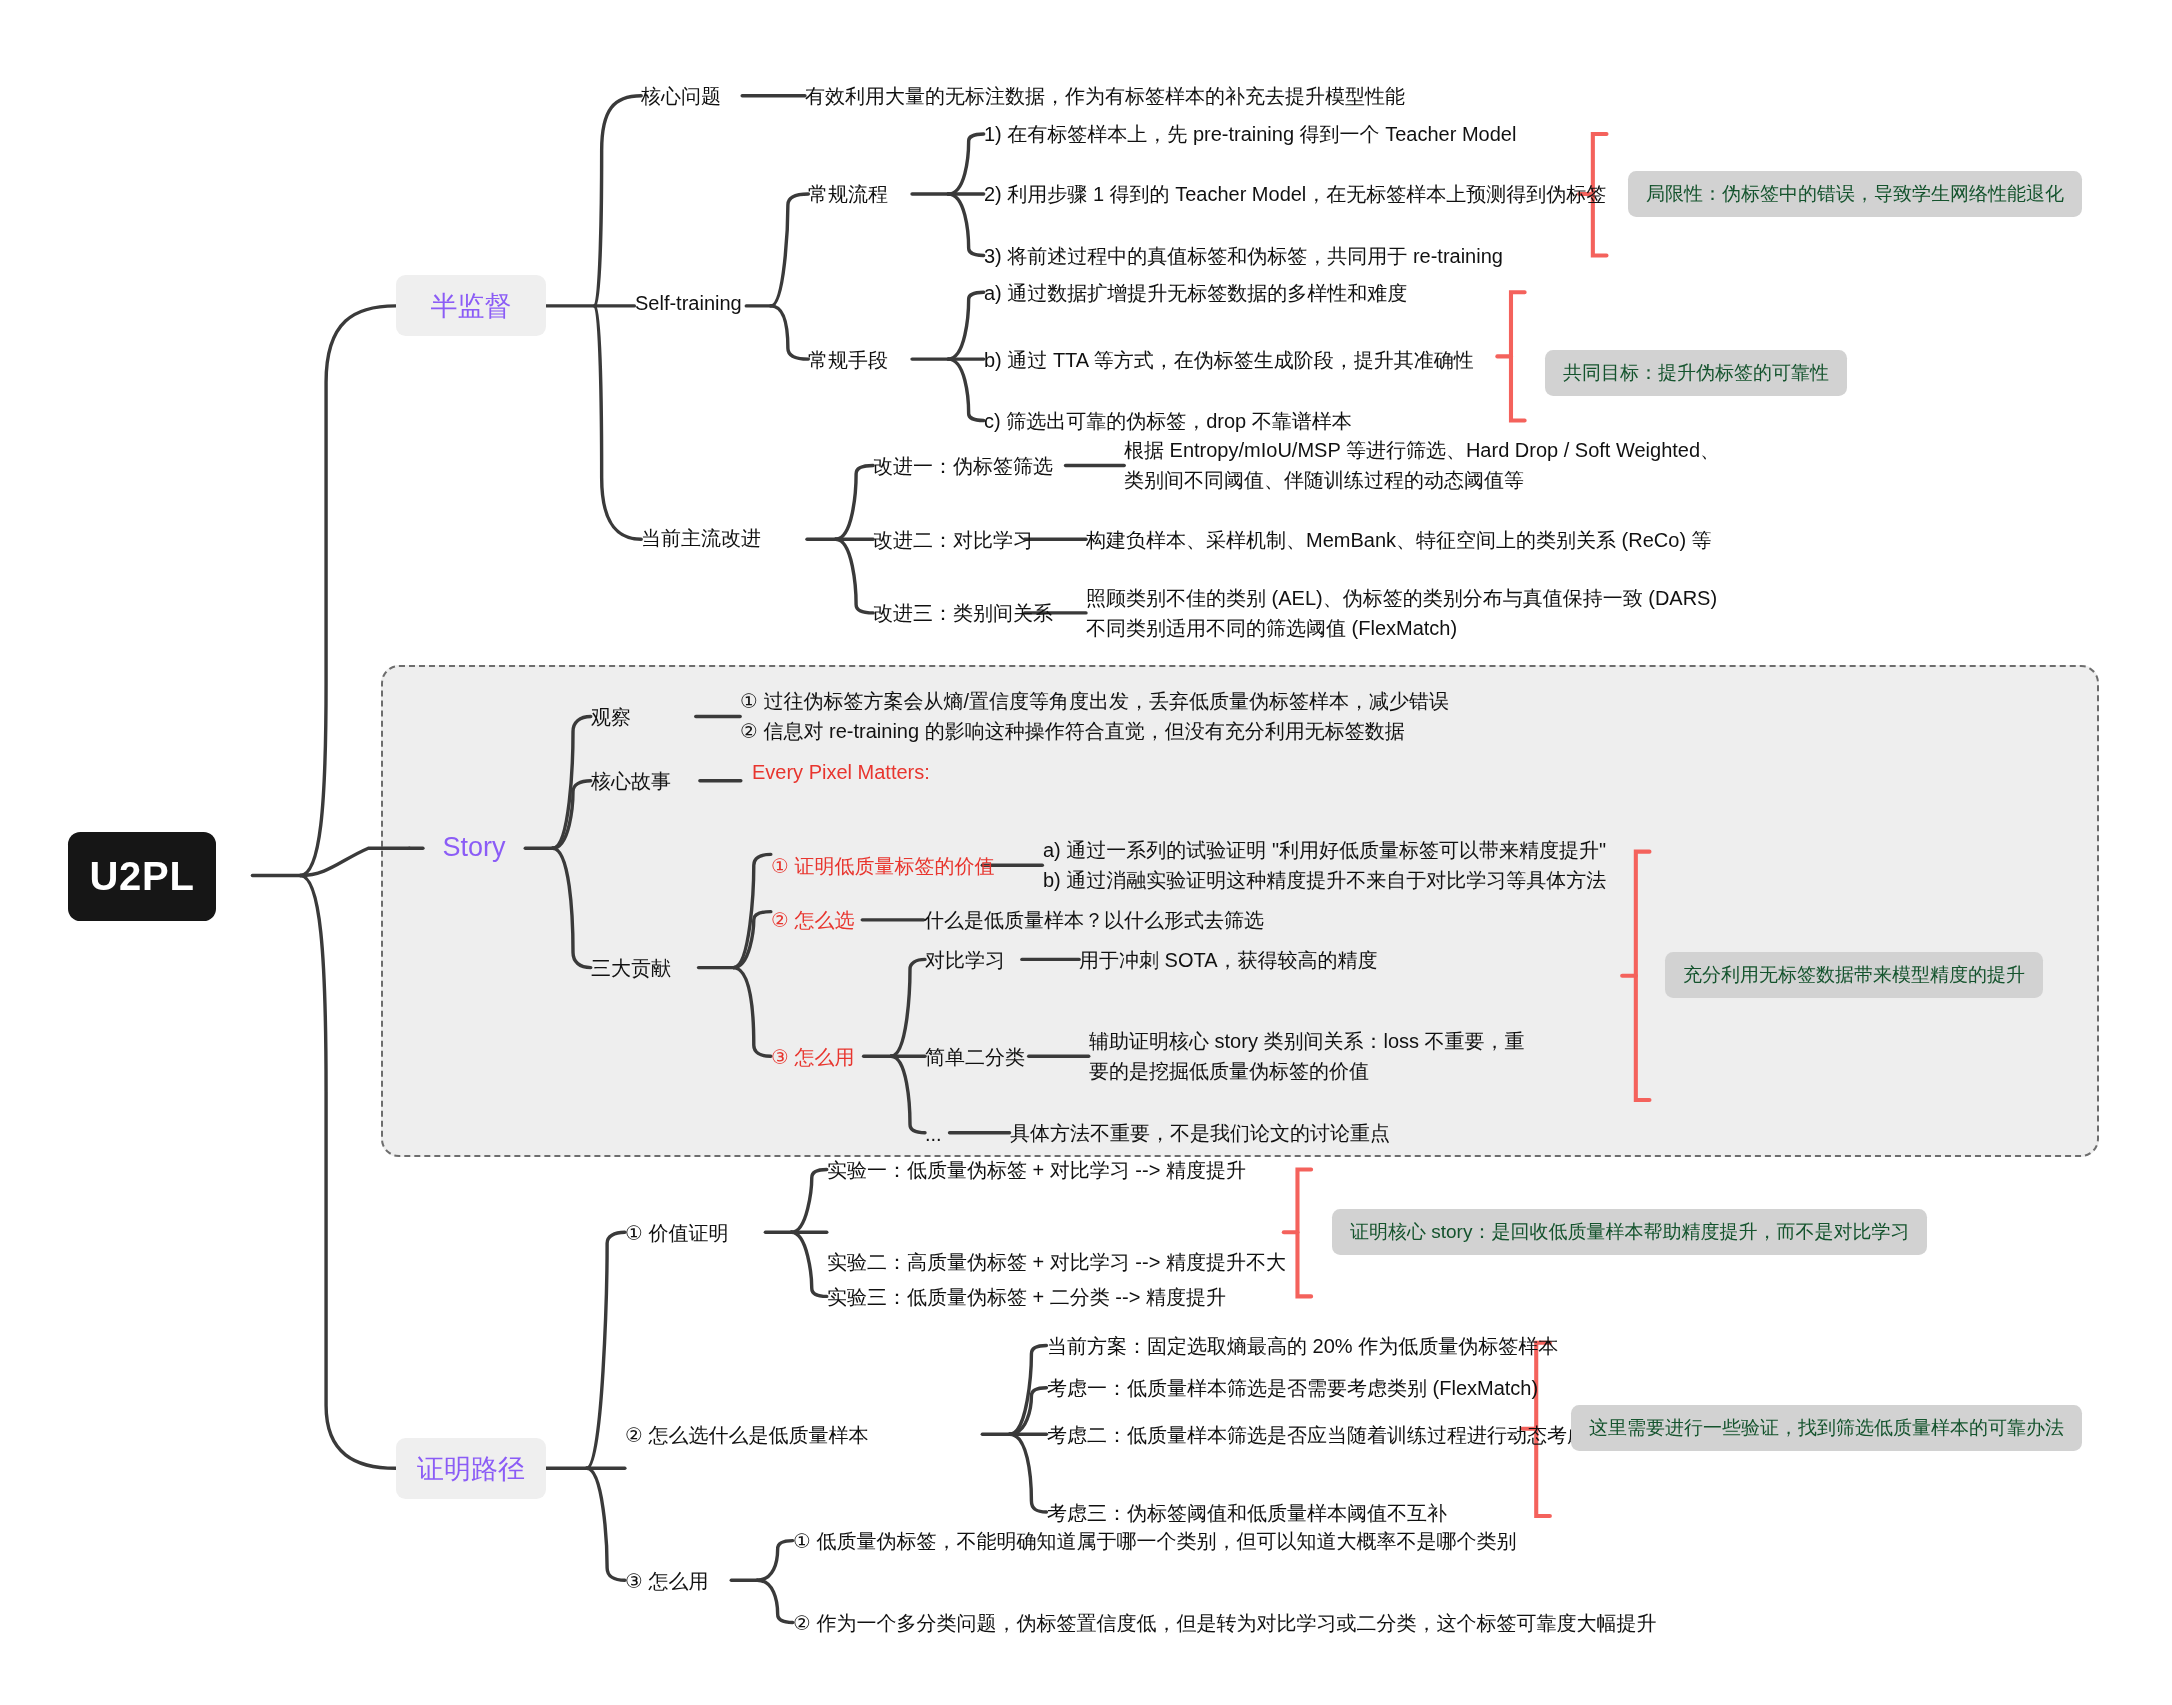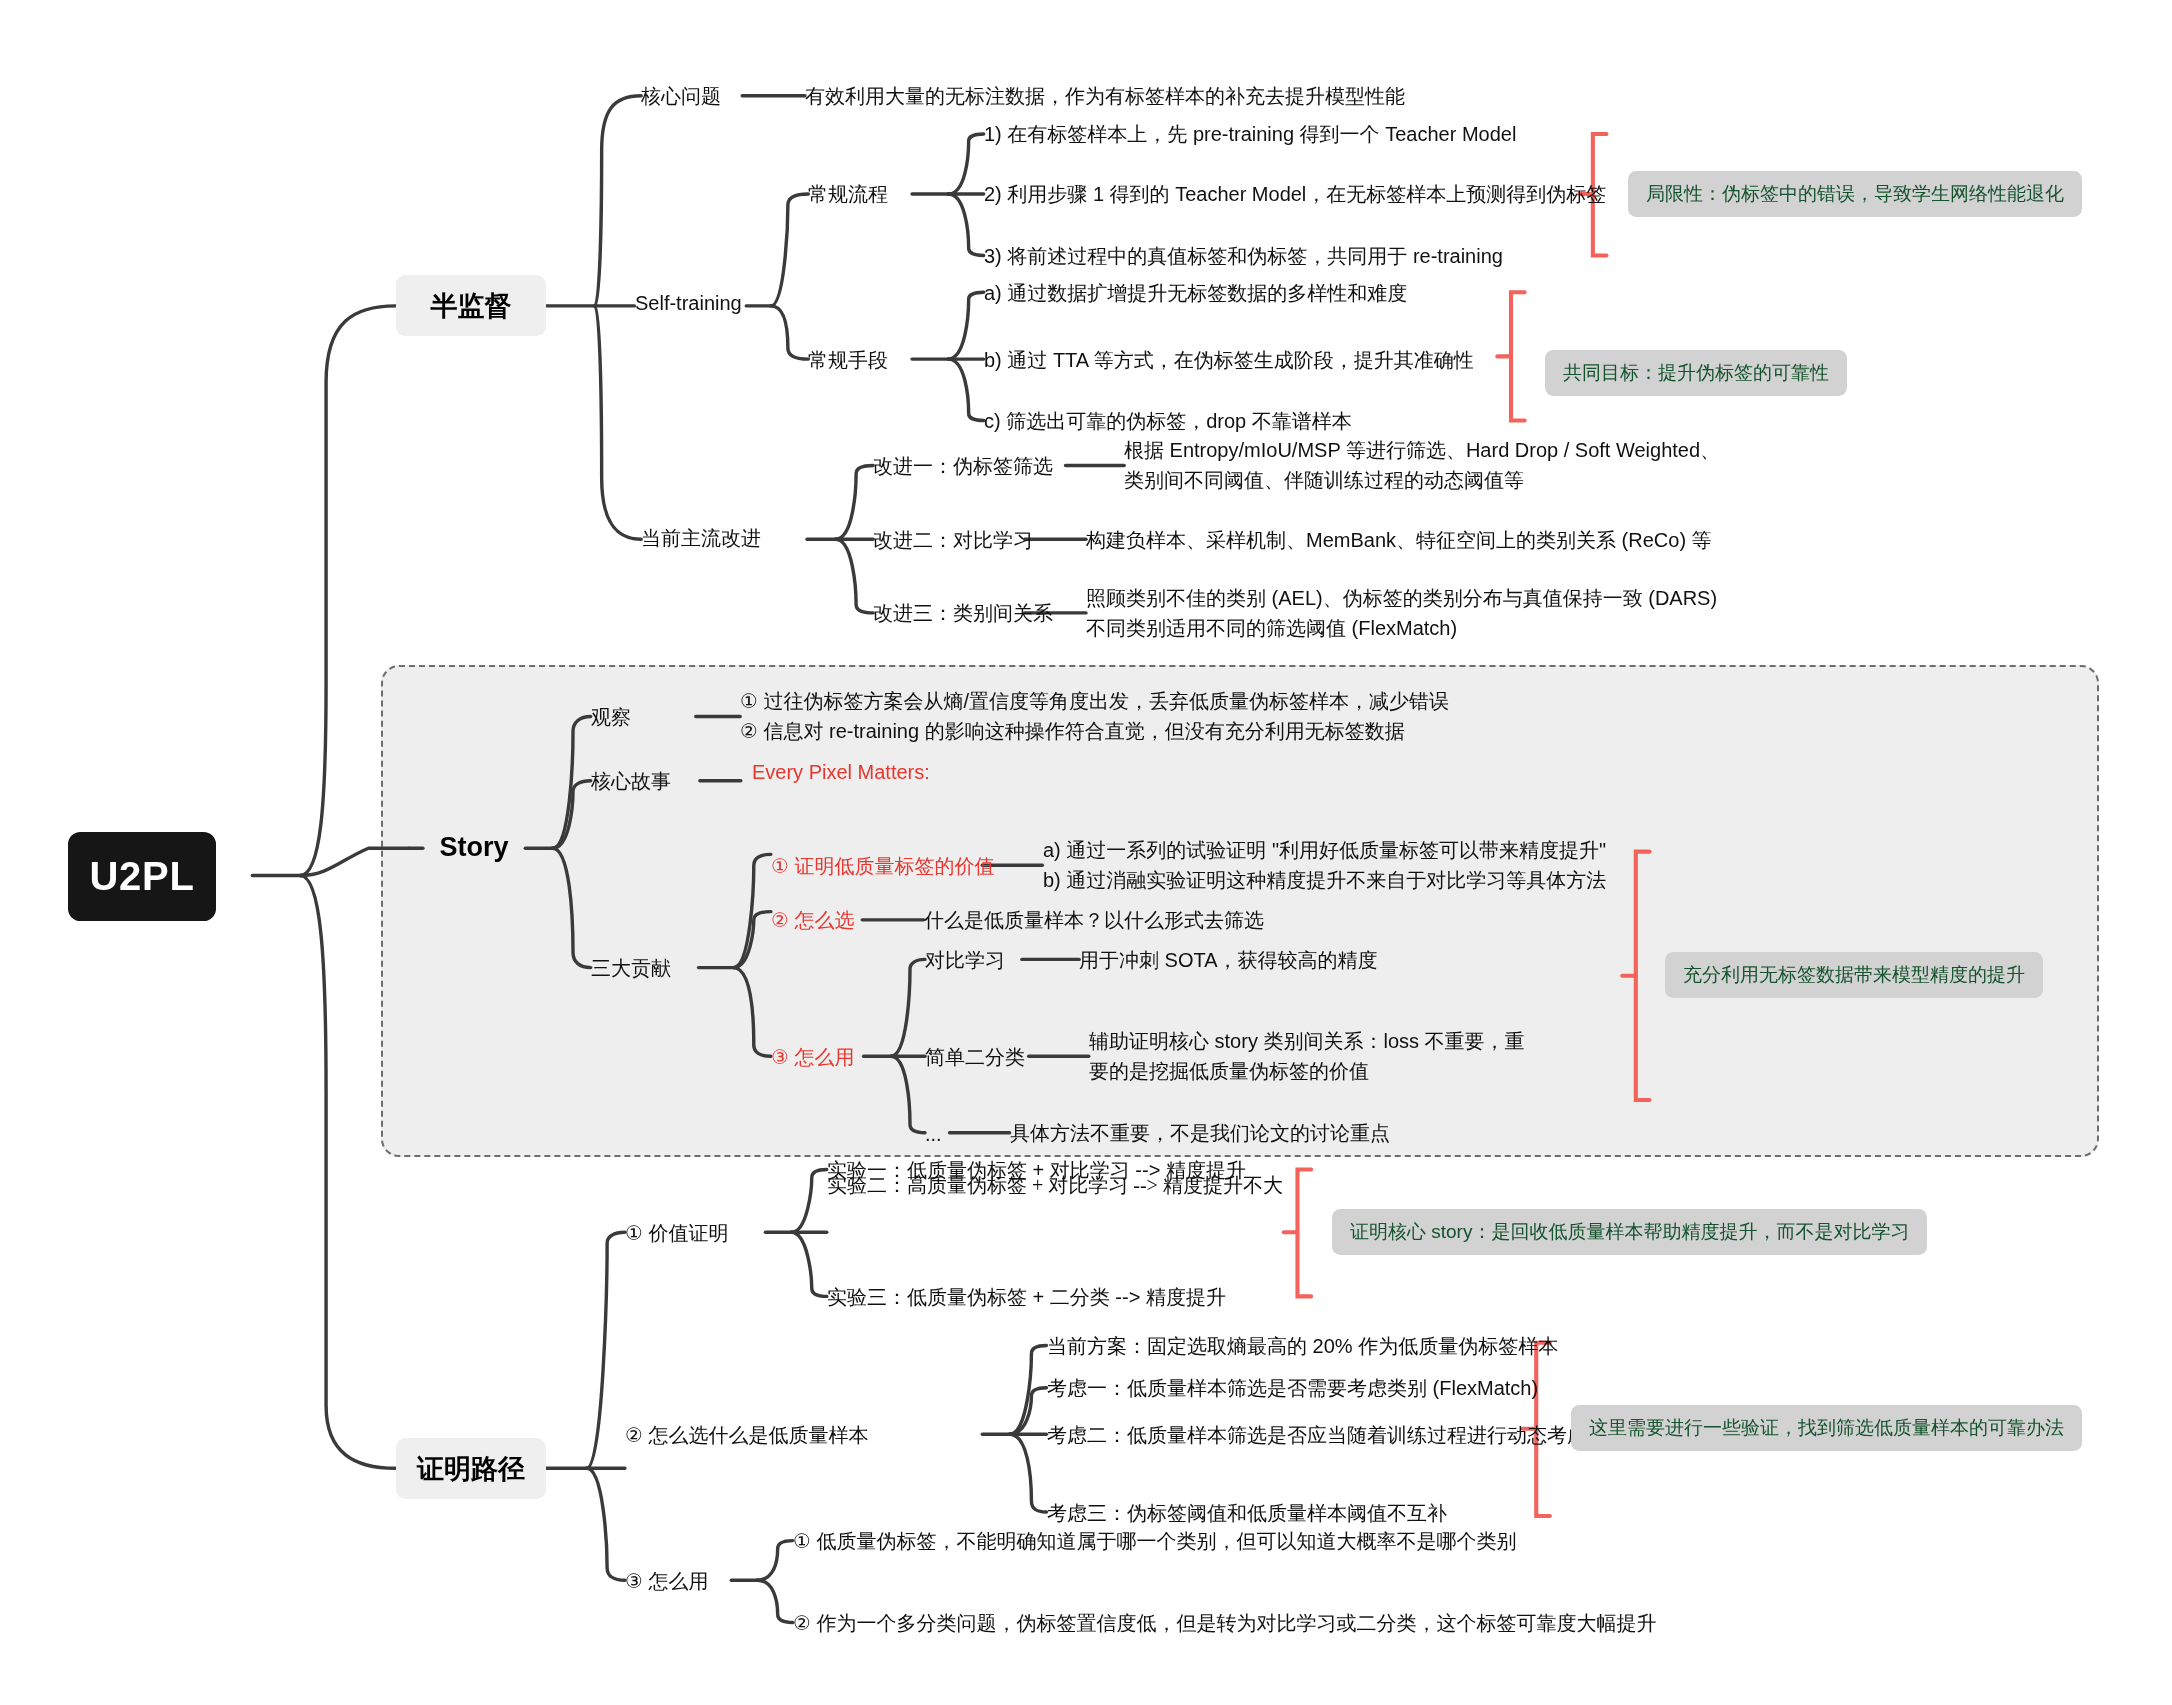--- a/index.html
+++ b/index.html
@@ -14,21 +14,21 @@
   
   .root{
     position:absolute;background:#161616;color:#fff;border-radius:12.3px;
     display:flex;align-items:center;justify-content:center;
     font-size:40px;font-weight:700;letter-spacing:0.7px;
   }
   
   .pill{
     position:absolute;background:#efefef;border-radius:9.6px;
     display:flex;align-items:center;justify-content:center;
-    font-size:27px;font-weight:700;color:#000000;
+    font-size:27px;font-weight:400;color:#8b5cf6;
   }
   .pill.plain{background:transparent;}
   
   .badge{
     position:absolute;background:#d2d2d2;border-radius:8.2px;
     display:flex;align-items:center;
     padding:0 18px;font-size:19px;color:#14532d;white-space:nowrap;
   }
   .story-panel{
     position:absolute;background:#eeeeee;border:2.7px dashed #6d6d6d;
@@ -233,21 +233,21 @@
 
   <div class="lbl" style="left:925px;top:1123px;">...</div>
   <div class="lbl" style="left:1010px;top:1120px;">具体方法不重要，不是我们论文的讨论重点</div>
 
   <div class="badge" style="left:1665px;top:952px;height:46px;">
     <span>充分利用无标签数据带来模型精度的提升</span>
   </div>
 
   <div class="lbl" style="left:625px;top:1220px;">① 价值证明</div>
   <div class="lbl" style="left:827px;top:1157px;">实验一：低质量伪标签 + 对比学习 --&gt; 精度提升</div>
-  <div class="lbl" style="left:827px;top:1172px;font-family:Liberation Serif, serif;">实验二：高质量伪标签 + 对比学习 --&gt; 精度提升不大</div>
+  <div class="lbl" style="left:827px;top:1249px;">实验二：高质量伪标签 + 对比学习 --&gt; 精度提升不大</div>
   <div class="lbl" style="left:827px;top:1284px;">实验三：低质量伪标签 + 二分类 --&gt; 精度提升</div>
 
   <div class="badge" style="left:1332px;top:1209px;height:46px;">
     <span>证明核心 story：是回收低质量样本帮助精度提升，而不是对比学习</span>
   </div>
 
   <div class="lbl" style="left:625px;top:1422px;">② 怎么选什么是低质量样本</div>
   <div class="lbl" style="left:1047px;top:1333px;">当前方案：固定选取熵最高的 20% 作为低质量伪标签样本</div>
   <div class="lbl" style="left:1047px;top:1375px;">考虑一：低质量样本筛选是否需要考虑类别 (FlexMatch)</div>
   <div class="lbl" style="left:1047px;top:1422px;">考虑二：低质量样本筛选是否应当随着训练过程进行动态考虑</div>

